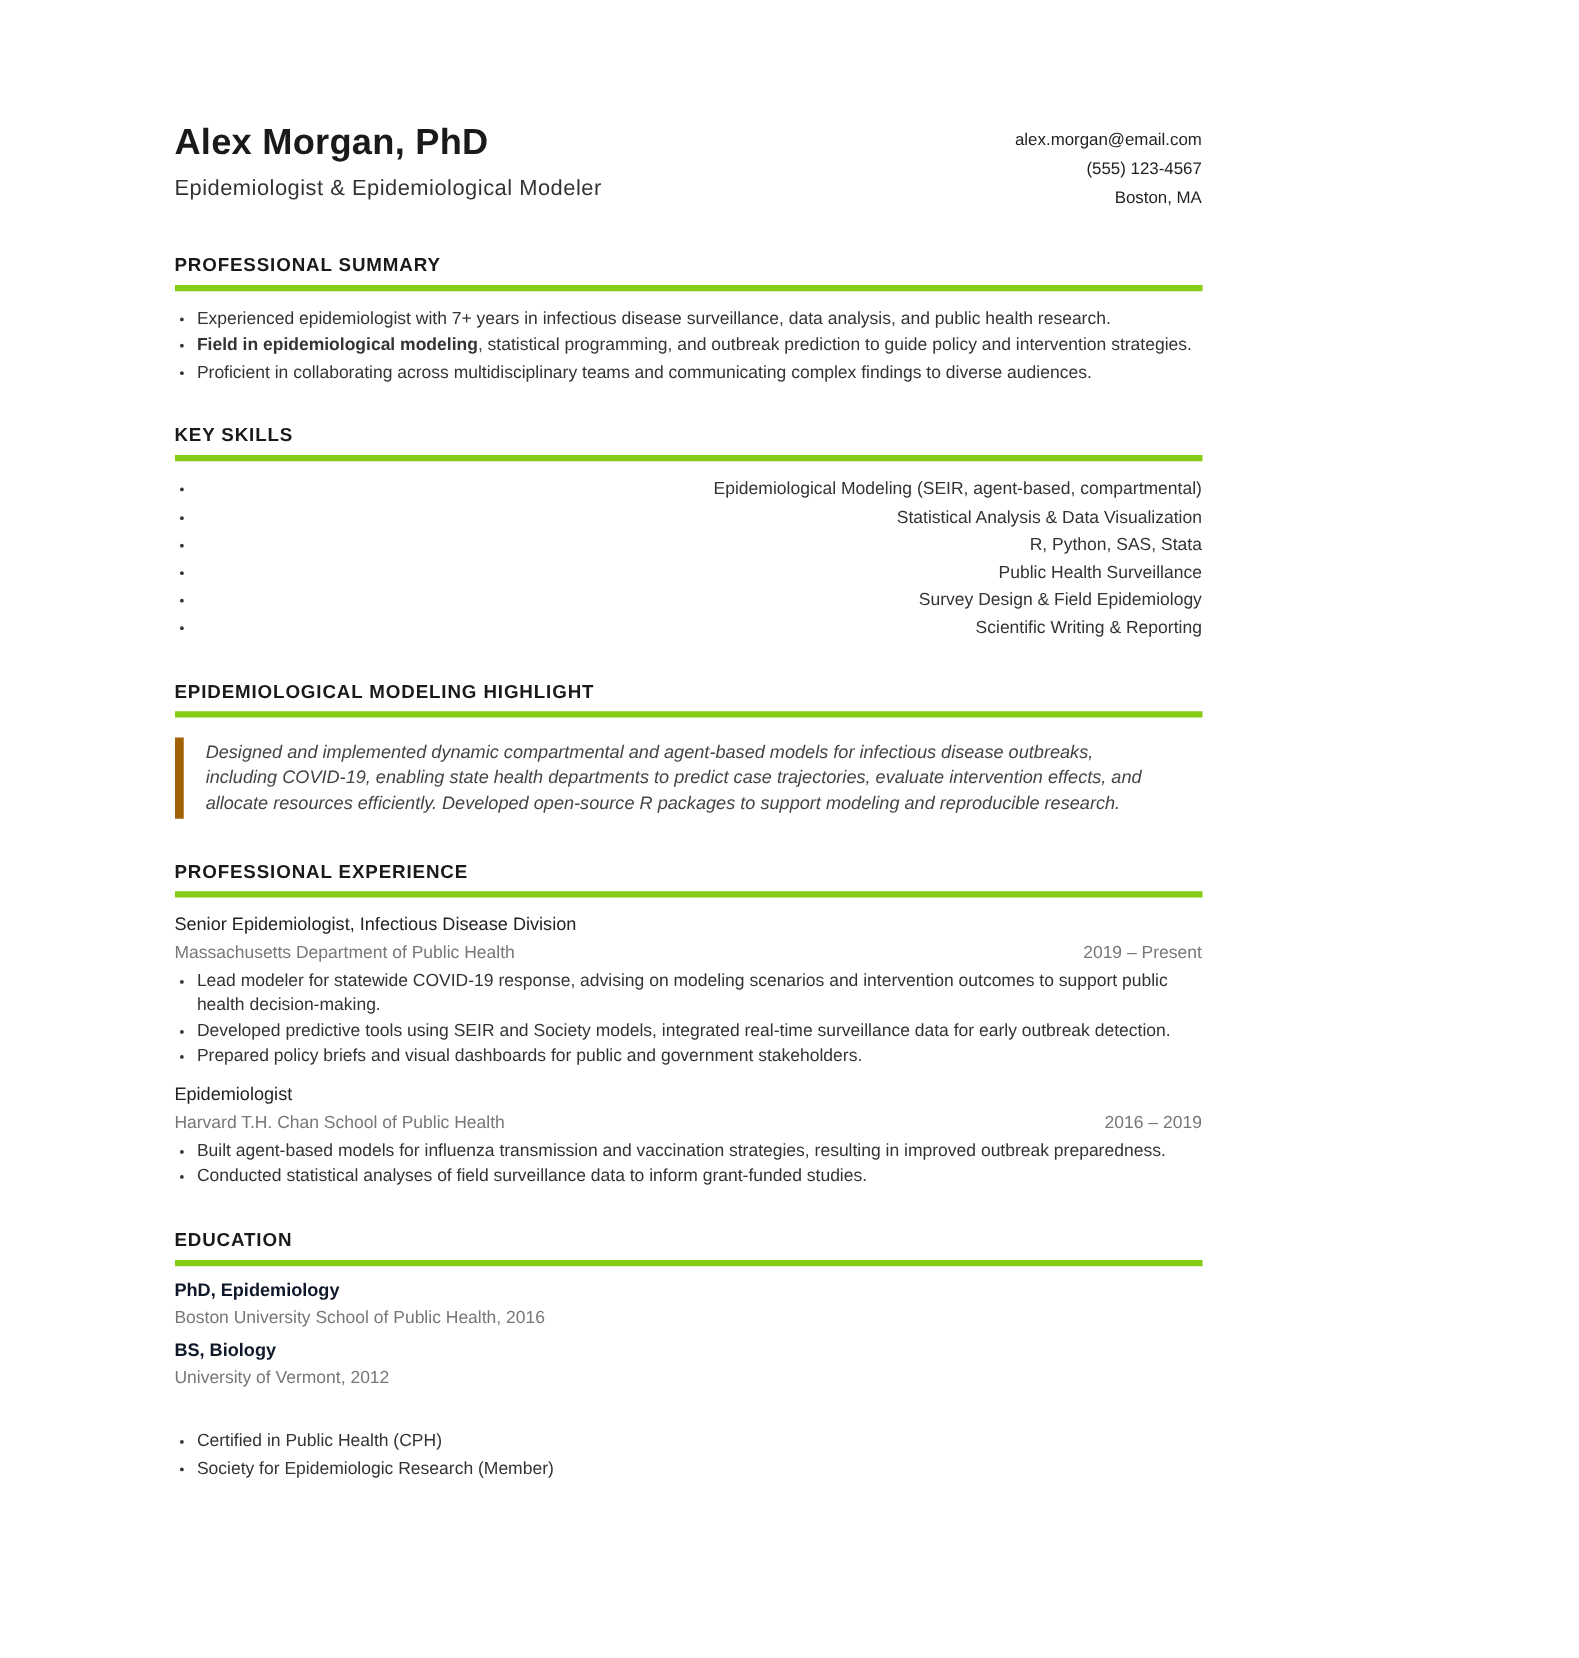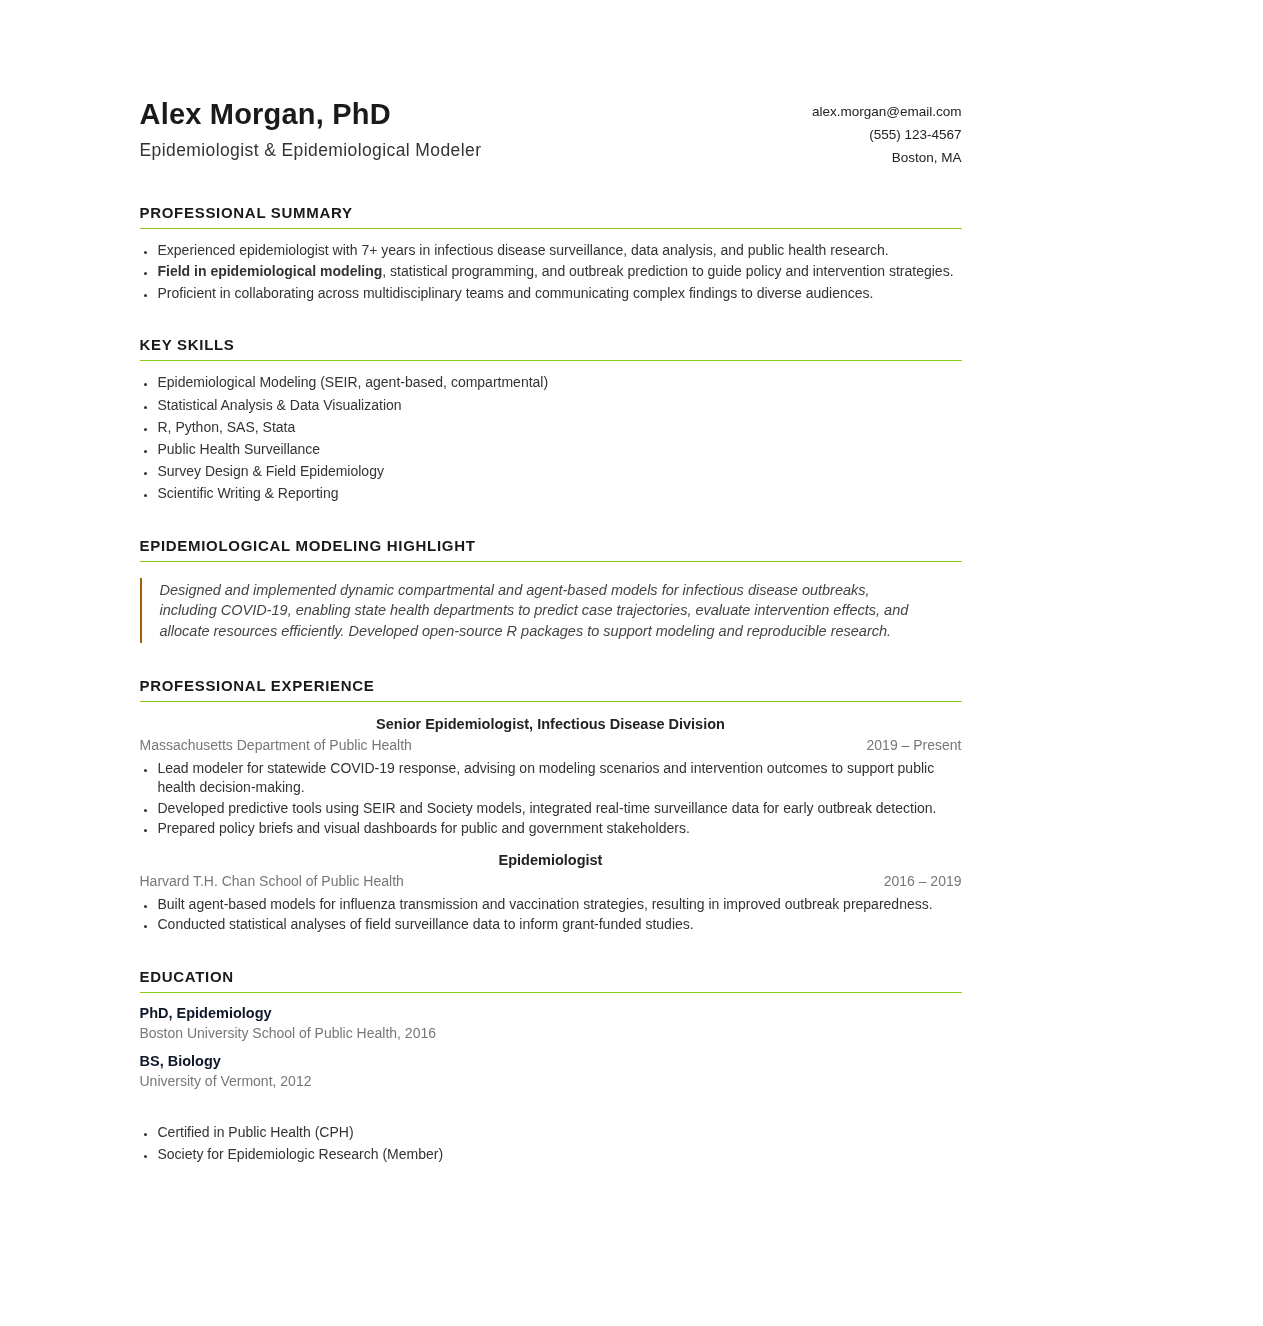--- a/index.html
+++ b/index.html
@@ -46,62 +46,61 @@
     padding-top: 2px;
   }
 
   
   .section { margin-top: 34px; }
   .section-heading {
     font-size: 15px;
     font-weight: bold;
     color: #1a1a1a;
     letter-spacing: 0.7px;
-    border-bottom: 1px solid #84cc16;
+    border-bottom: 5px solid #84cc16;
     padding-bottom: 7px;
     margin-bottom: 12px;
     margin-top: 20px;
   }
 
   ul.bullets {
     list-style: disc outside;
     padding-left: 17px;
     margin: 0;
   }
   ul.bullets li {
     font-size: 14px;
     line-height: 1.33;
     color: #333333;
     margin-bottom: 3px;
     padding-left: 1px;
   }
   ul.bullets li::marker { font-size: 11px; color: #333333; }
 
   
-  ul.skills li { margin-bottom: 3.5px; }
+  ul.skills li { margin-bottom: 3.5px; text-align: right; }
 
   
   .quote {
-    border-left: 2px solid #a16207;
+    border-left: 7px solid #a16207;
     margin-top: 16px;
     padding: 2px 40px 2px 18px;
     font-style: italic;
     font-size: 14.5px;
     line-height: 1.42;
     color: #444444;
   }
 
   
   .job { margin-top: 14px; }
   .job:first-of-type { margin-top: 10px; }
   .job-title {
     font-size: 14.5px;
-    font-weight: bold;
+    font-weight: normal;
     color: #222222;
-    text-align: center;
   }
   .job-meta {
     display: flex;
     justify-content: space-between;
     font-size: 14px;
     color: #777777;
     margin-top: 5px;
     margin-bottom: 6px;
   }
   .job ul.bullets li { margin-bottom: 2px; }

